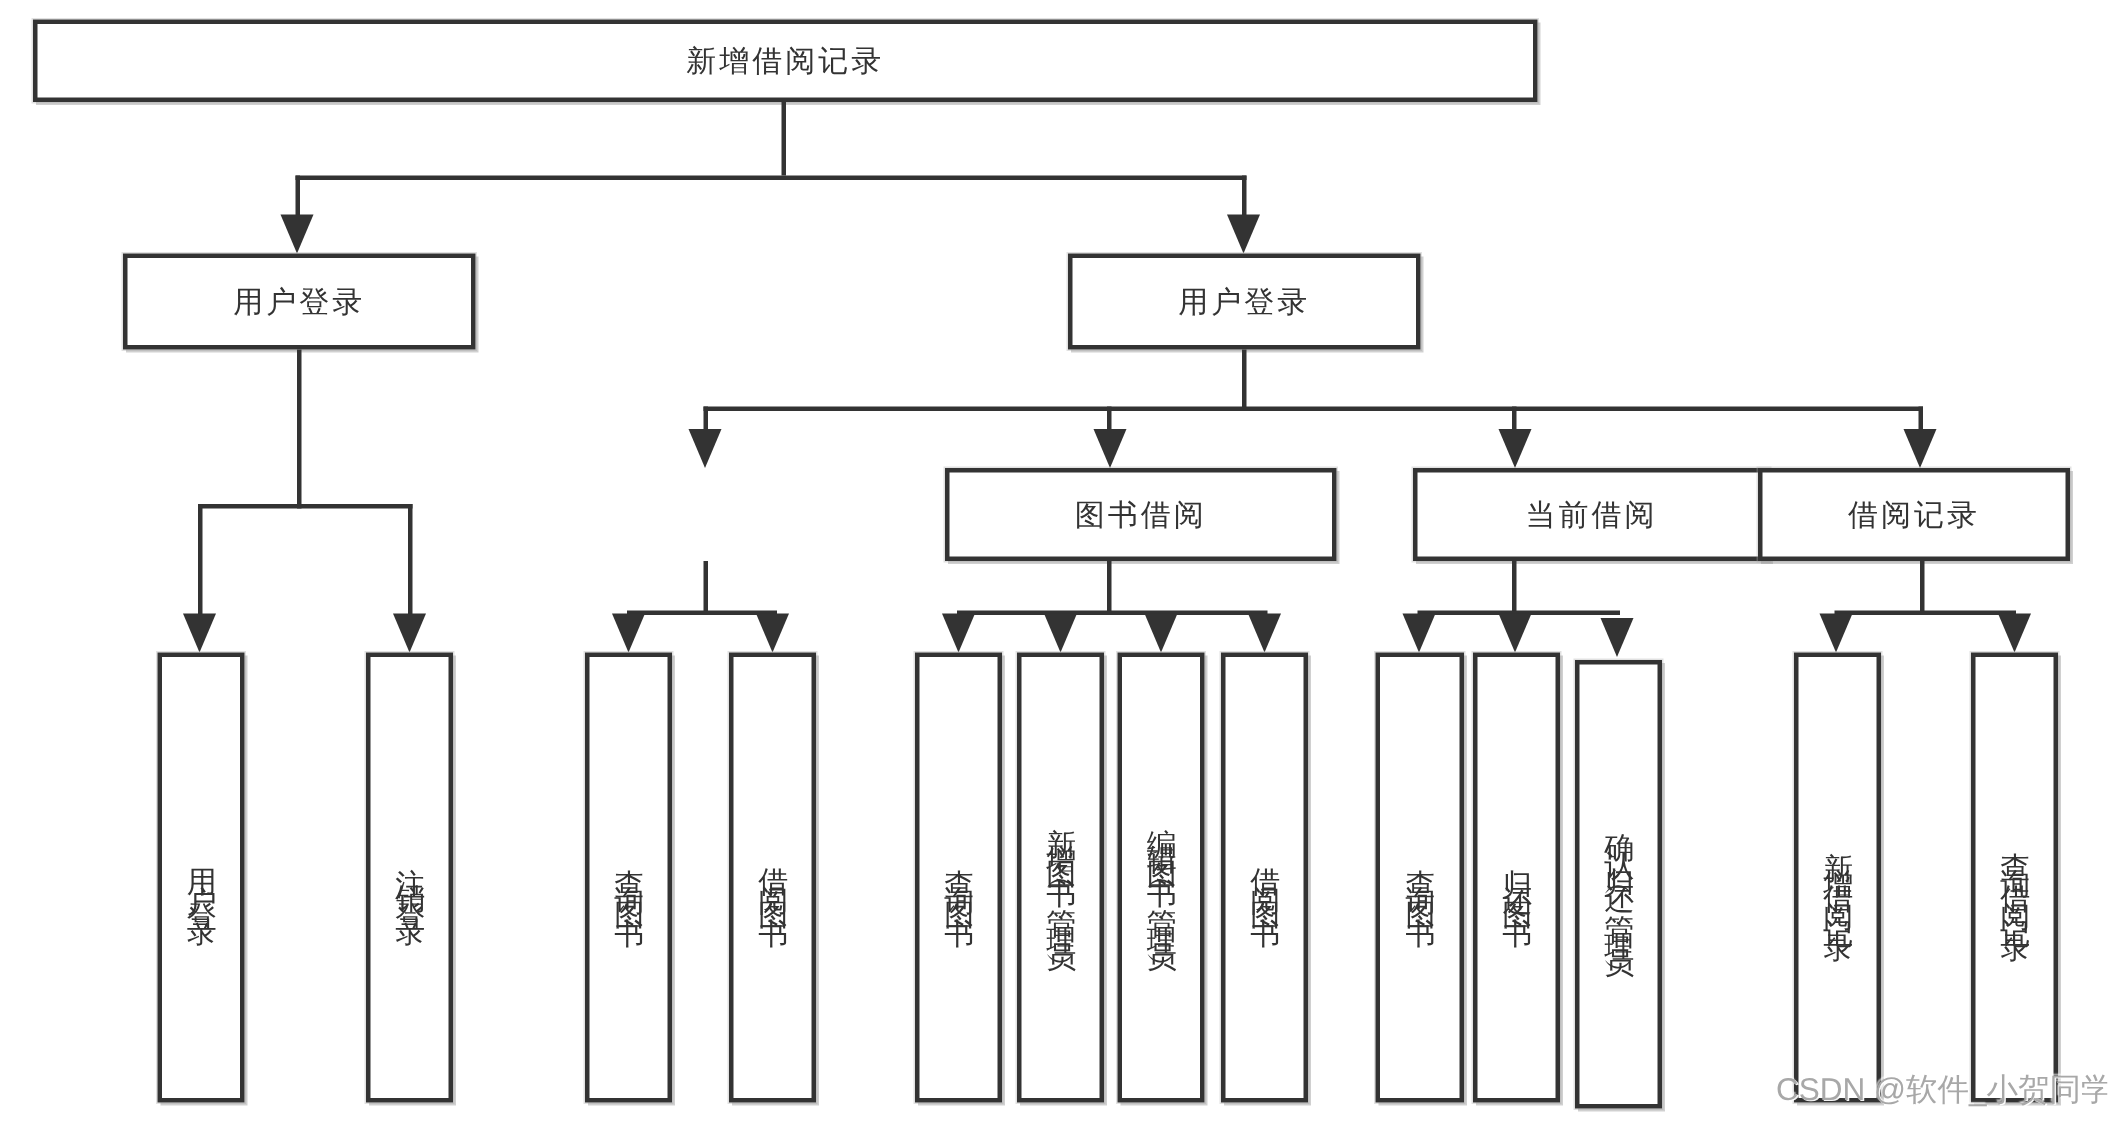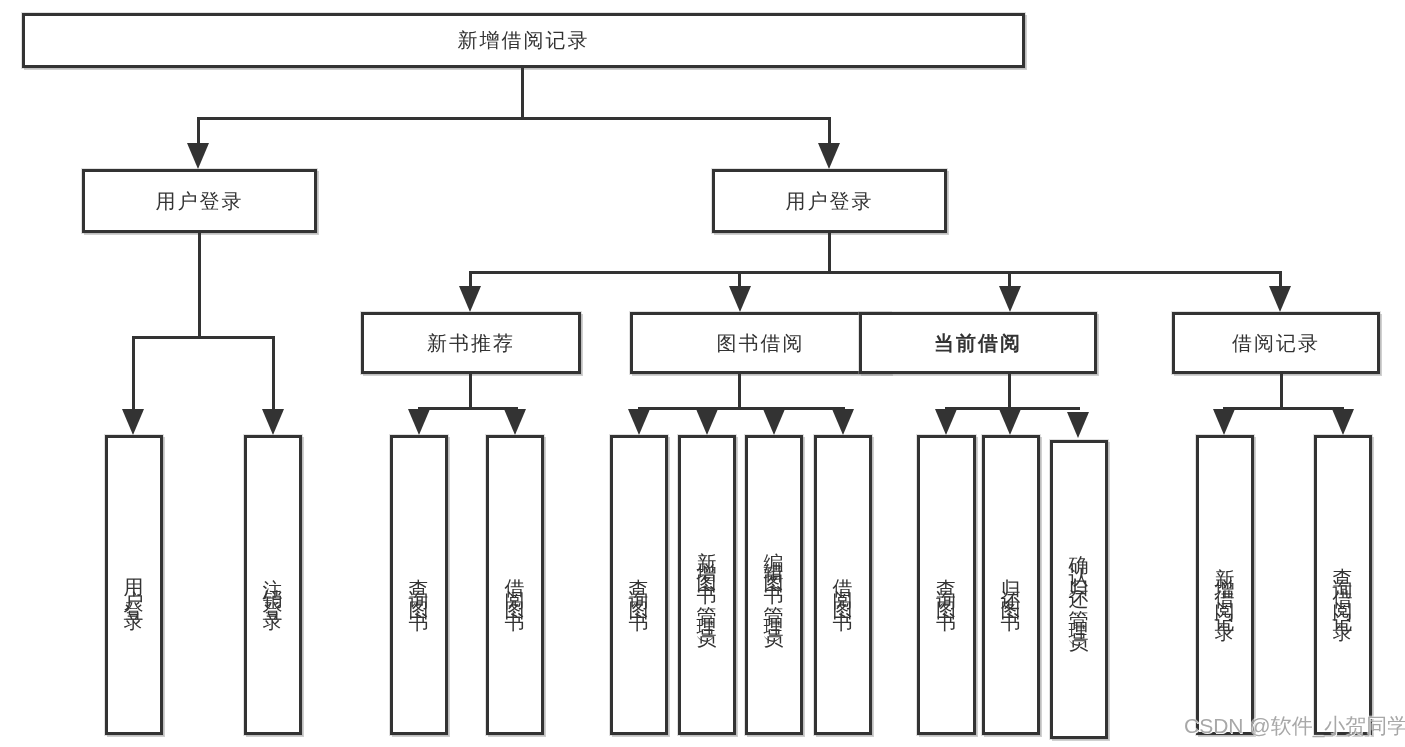--- a/index.html
+++ b/index.html
@@ -103,27 +103,24 @@
   <div class="hline" style="left:469px; top:271px; width:813px;"></div>
   <div class="vline" style="left:469px; top:271px; height:17px;"></div>
   <div class="arrow" style="left:459px; top:286px;"></div>
   <div class="vline" style="left:738px; top:271px; height:17px;"></div>
   <div class="arrow" style="left:729px; top:286px;"></div>
   <div class="vline" style="left:1008px; top:271px; height:17px;"></div>
   <div class="arrow" style="left:999px; top:286px;"></div>
   <div class="vline" style="left:1279px; top:271px; height:17px;"></div>
   <div class="arrow" style="left:1269px; top:286px;"></div>
 
-  <div class="box" style="left:361px; top:312px; width:220px; height:62px;">
-    <span>新书推荐</span>
-  </div>
   <div class="box" style="left:630px; top:312px; width:261px; height:62px;">
     <span>图书借阅</span>
   </div>
-  <div class="box" style="left:859px; top:312px; width:238px; height:62px;font-weight:bold;">
+  <div class="box" style="left:942px; top:312px; width:238px; height:62px;">
     <span>当前借阅</span>
   </div>
   <div class="box" style="left:1172px; top:312px; width:208px; height:62px;">
     <span>借阅记录</span>
   </div>
 
   <div class="vline" style="left:469px; top:374px; height:36px;"></div>
   <div class="hline" style="left:418px; top:407px; width:100px;"></div>
   <div class="arrow" style="left:408px; top:409px;"></div>
   <div class="arrow" style="left:504px; top:409px;"></div>

